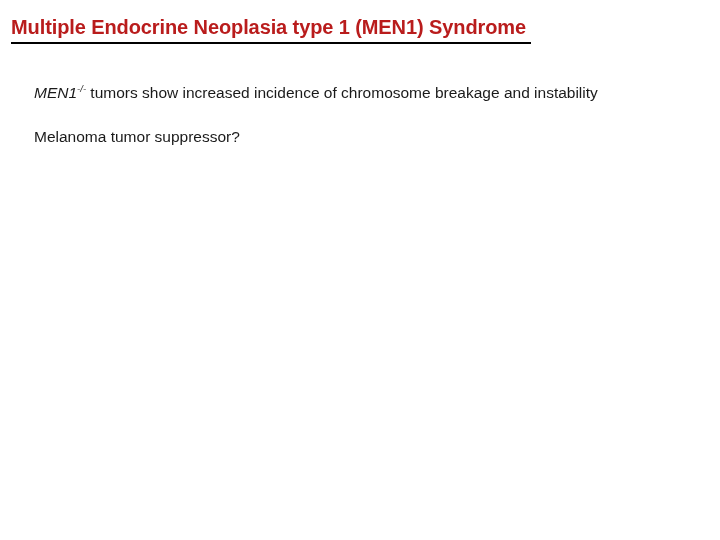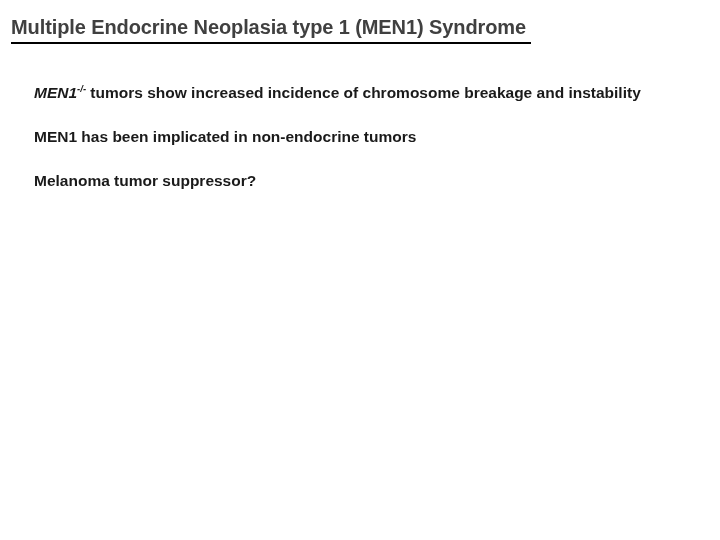--- a/index.html
+++ b/index.html
@@ -22,39 +22,38 @@
     background: #ffffff;
   }
   .slide-title {
     position: absolute;
     left: 11px;
     top: 14px;
     font-size: 20px;
     font-weight: bold;
     line-height: 26px;
     letter-spacing: -0.1px;
-    color: #404040;
+    color: #b91c1c;
     white-space: pre;
     border-bottom: 2px solid #000000;
     display: inline-block;
     padding-bottom: 2px;
   }
   .body-block {
     position: absolute;
     left: 34px;
     top: 82px;
     width: 616px;
   }
   .para {
     font-size: 15.5px;
     line-height: 22px;
     color: #1a1a1a;
     margin: 0 0 22px 0;
     text-align: left;
-    font-weight: bold;
   }
   .para:last-child {
     margin-bottom: 0;
   }
   .para .gene {
     font-style: italic;
   }
   .para .sup {
     font-style: italic;
     font-size: 9.5px;
@@ -66,21 +65,20 @@
 <body>
 
 <div class="slide">
 
   <div class="slide-title">Multiple Endocrine Neoplasia type 1 (MEN1) Syndrome </div>
 
   <div class="body-block">
 
     <p class="para"><span class="gene">MEN1</span><span class="sup">-/-</span><span> tumors show increased incidence of chromosome breakage and instability</span></p>
 
-    <p class="para">MEN1 has been implicated in non-endocrine tumors</p>
 
 
 
     <p class="para">Melanoma tumor suppressor?</p>
 
   </div>
 
 </div>
 
 </body></html>

